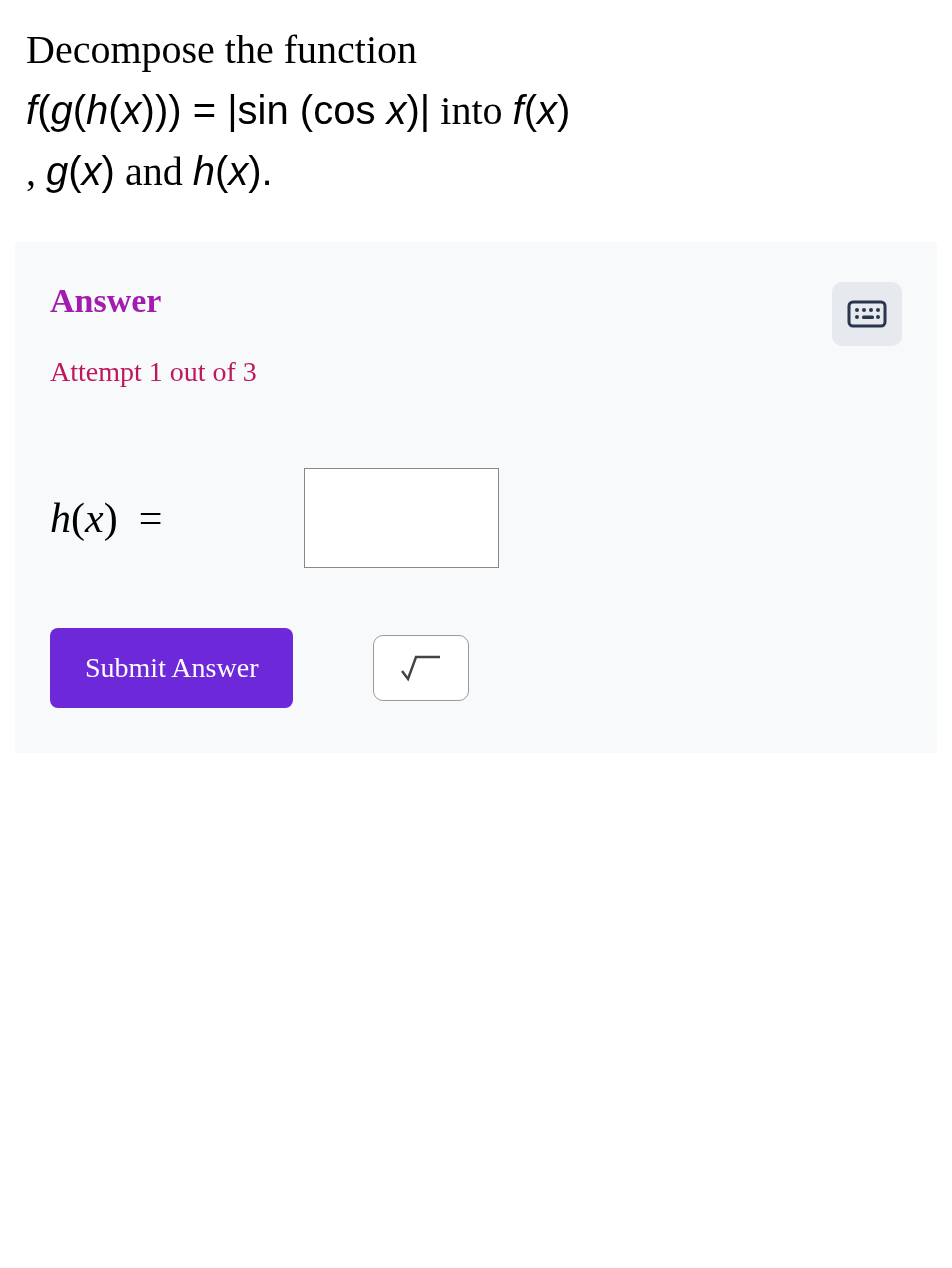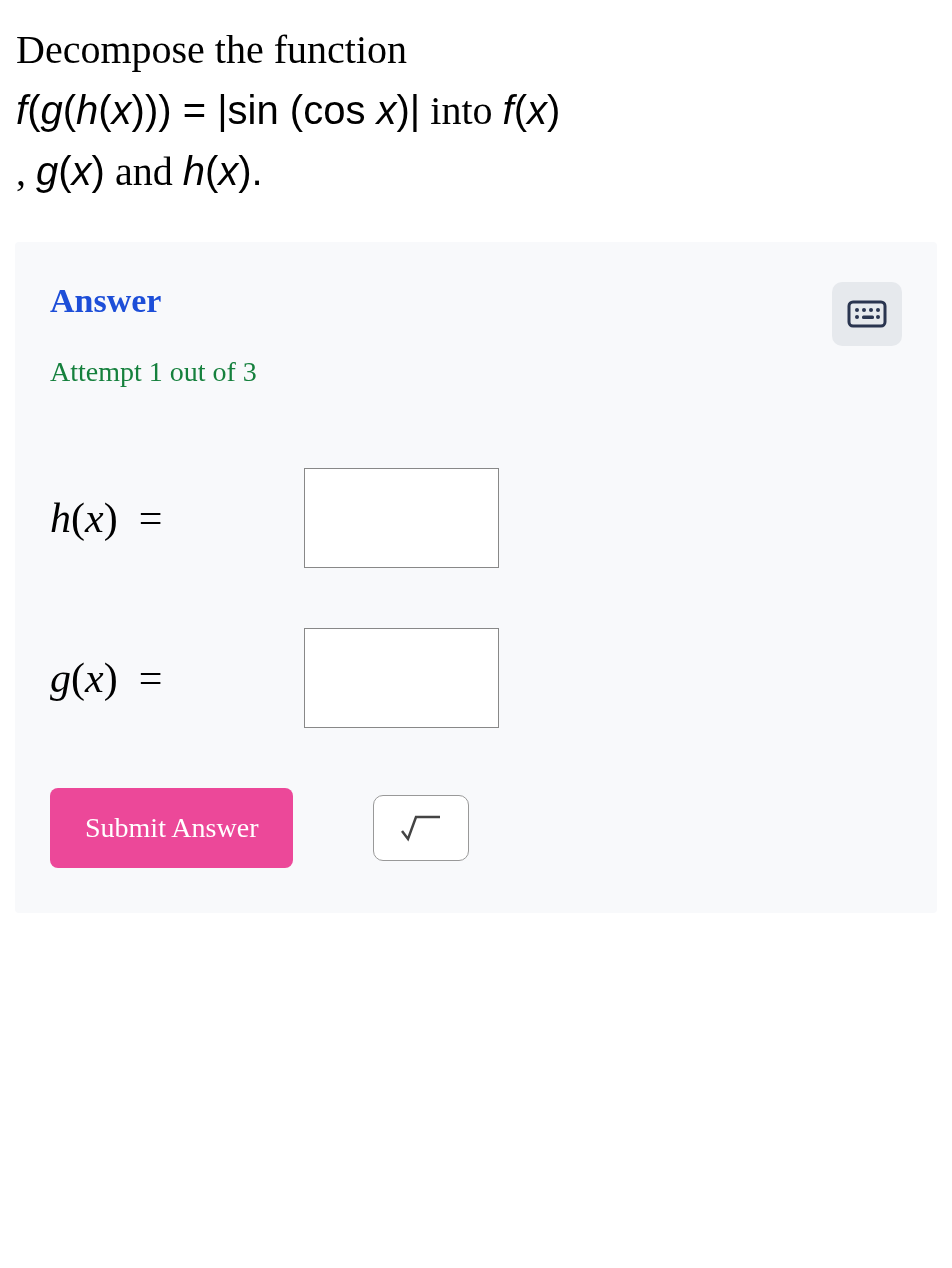--- a/index.html
+++ b/index.html
@@ -7,21 +7,21 @@
       padding: 0;
       box-sizing: border-box;
     }
     body {
       font-family: Georgia, 'Times New Roman', serif;
       background: #ffffff;
       width: 952px;
       height: 1268px;
     }
     .question-area {
-      padding: 20px 15px 40px 16px;
+      padding: 20px 15px 40px 26px;
       font-size: 40px;
       line-height: 1.5;
       color: #000;
     }
     .math-expr {
       font-family: Liberation Sans, sans-serif;
       font-style: italic;
     }
     .math-roman {
       font-style: normal;
@@ -34,36 +34,36 @@
     }
     .answer-header {
       display: flex;
       justify-content: space-between;
       align-items: flex-start;
       margin-bottom: 10px;
     }
     .answer-title {
       font-size: 34px;
       font-weight: bold;
-      color: #1d4ed8;
+      color: #a21caf;
       font-family: Georgia, serif;
     }
     .keyboard-btn {
       width: 70px;
       height: 64px;
       background: #e6e9ed;
       border-radius: 10px;
       display: flex;
       align-items: center;
       justify-content: center;
       cursor: pointer;
     }
     .attempt-text {
       font-size: 28px;
-      color: #15803d;
+      color: #be185d;
       font-family: Georgia, serif;
       margin-bottom: 80px;
     }
     .input-row {
       display: flex;
       align-items: center;
       margin-bottom: 60px;
       gap: 34px;
     }
     .input-label {
@@ -85,21 +85,21 @@
       padding: 0 10px;
       font-family: 'Times New Roman', serif;
     }
     .bottom-row {
       display: flex;
       align-items: center;
       gap: 80px;
       margin-top: 60px;
     }
     .submit-btn {
-      background: #ec4899;
+      background: #6d28d9;
       color: #fff;
       border: none;
       padding: 24px 35px;
       font-size: 28px;
       border-radius: 8px;
       cursor: pointer;
       font-family: Georgia, serif;
     }
     .sqrt-btn {
       width: 96px;
@@ -142,24 +142,20 @@
       </svg>
     </div>
   </div>
   <div class="attempt-text">Attempt 1 out of 3</div>
 
   <div class="input-row">
     <div class="input-label"><span class="fn">h</span>(<span class="fn">x</span>) &nbsp;=</div>
     <input class="input-box" type="text" value="" style="">
   </div>
 
-  <div class="input-row">
-    <div class="input-label"><span class="fn">g</span>(<span class="fn">x</span>) &nbsp;=</div>
-    <input class="input-box" type="text" value="" style="">
-  </div>
 
 
   <div class="bottom-row">
     <button class="submit-btn">Submit Answer</button>
     <div class="sqrt-btn">
       <svg width="50" height="34" viewBox="0 0 50 34">
         <path d="M 6 20 L 12 28 L 20 6 L 44 6" fill="none" stroke="#444" stroke-width="2.5" stroke-linejoin="miter"></path>
       </svg>
     </div>
   </div>

